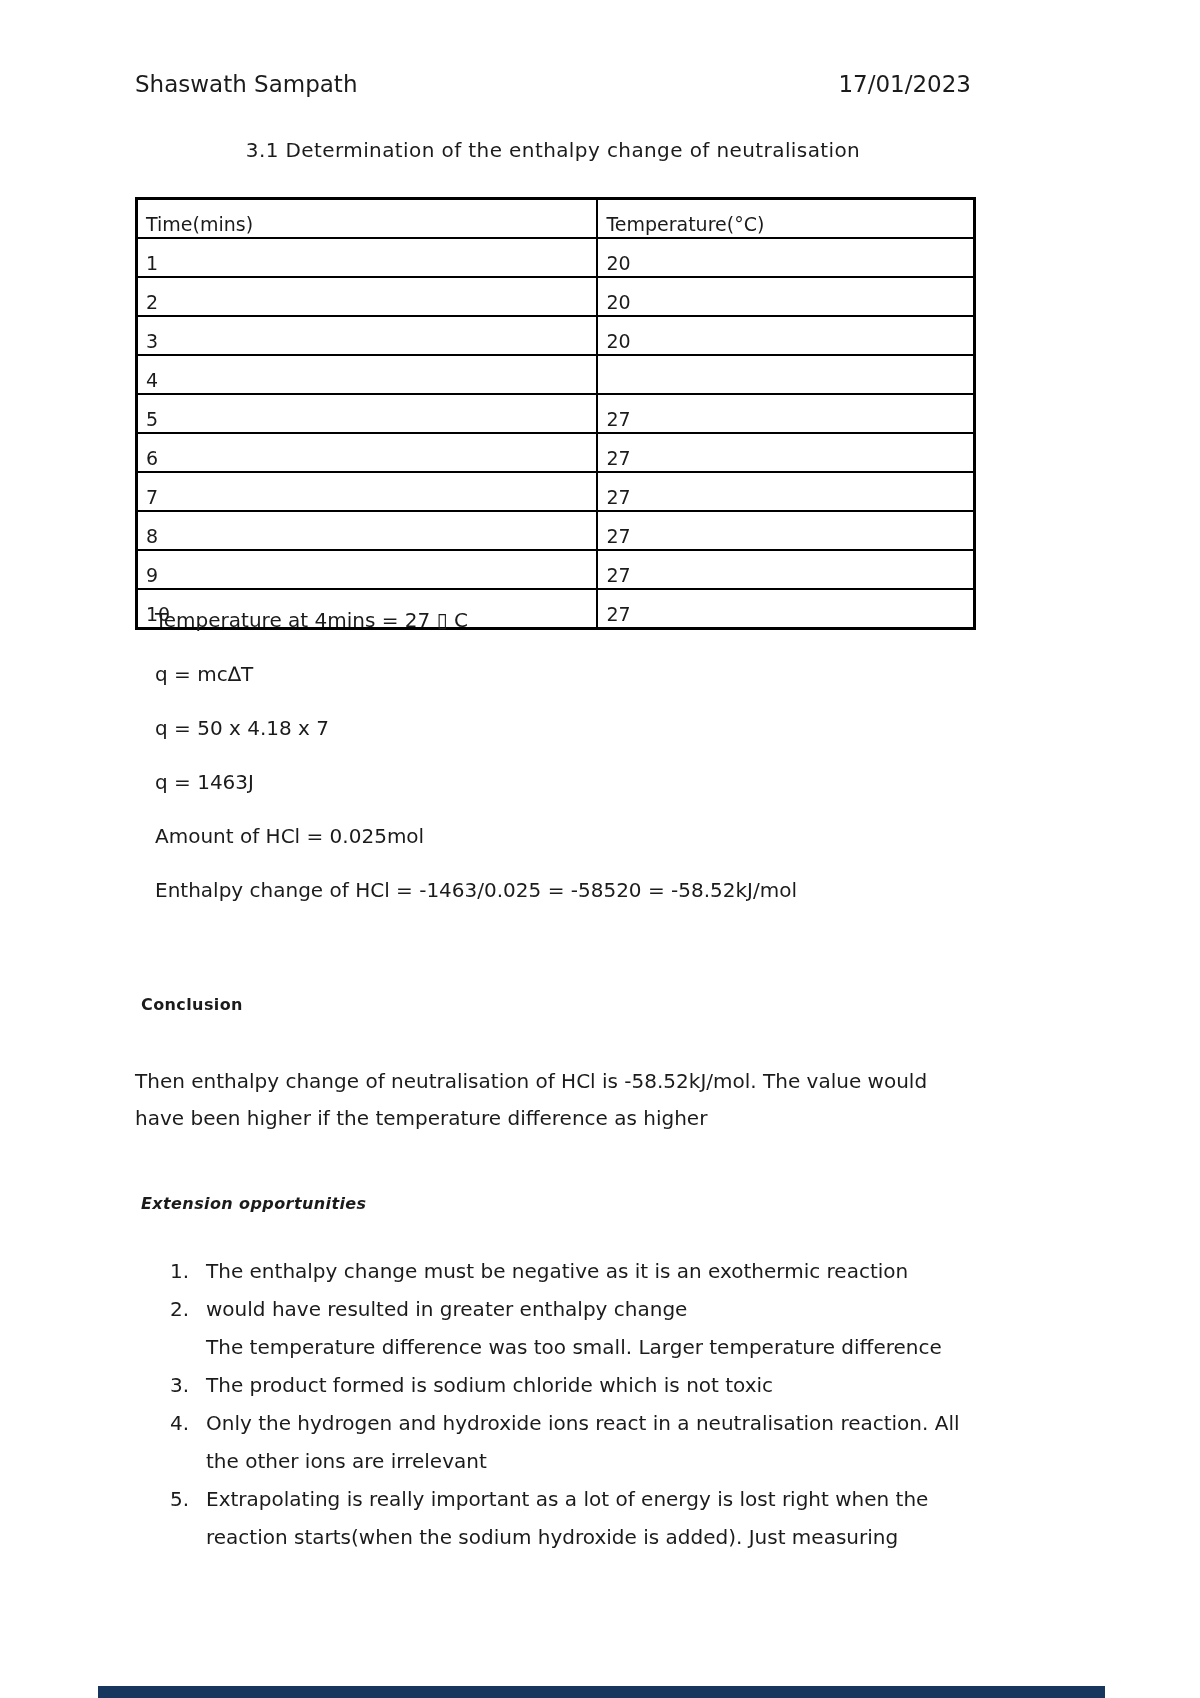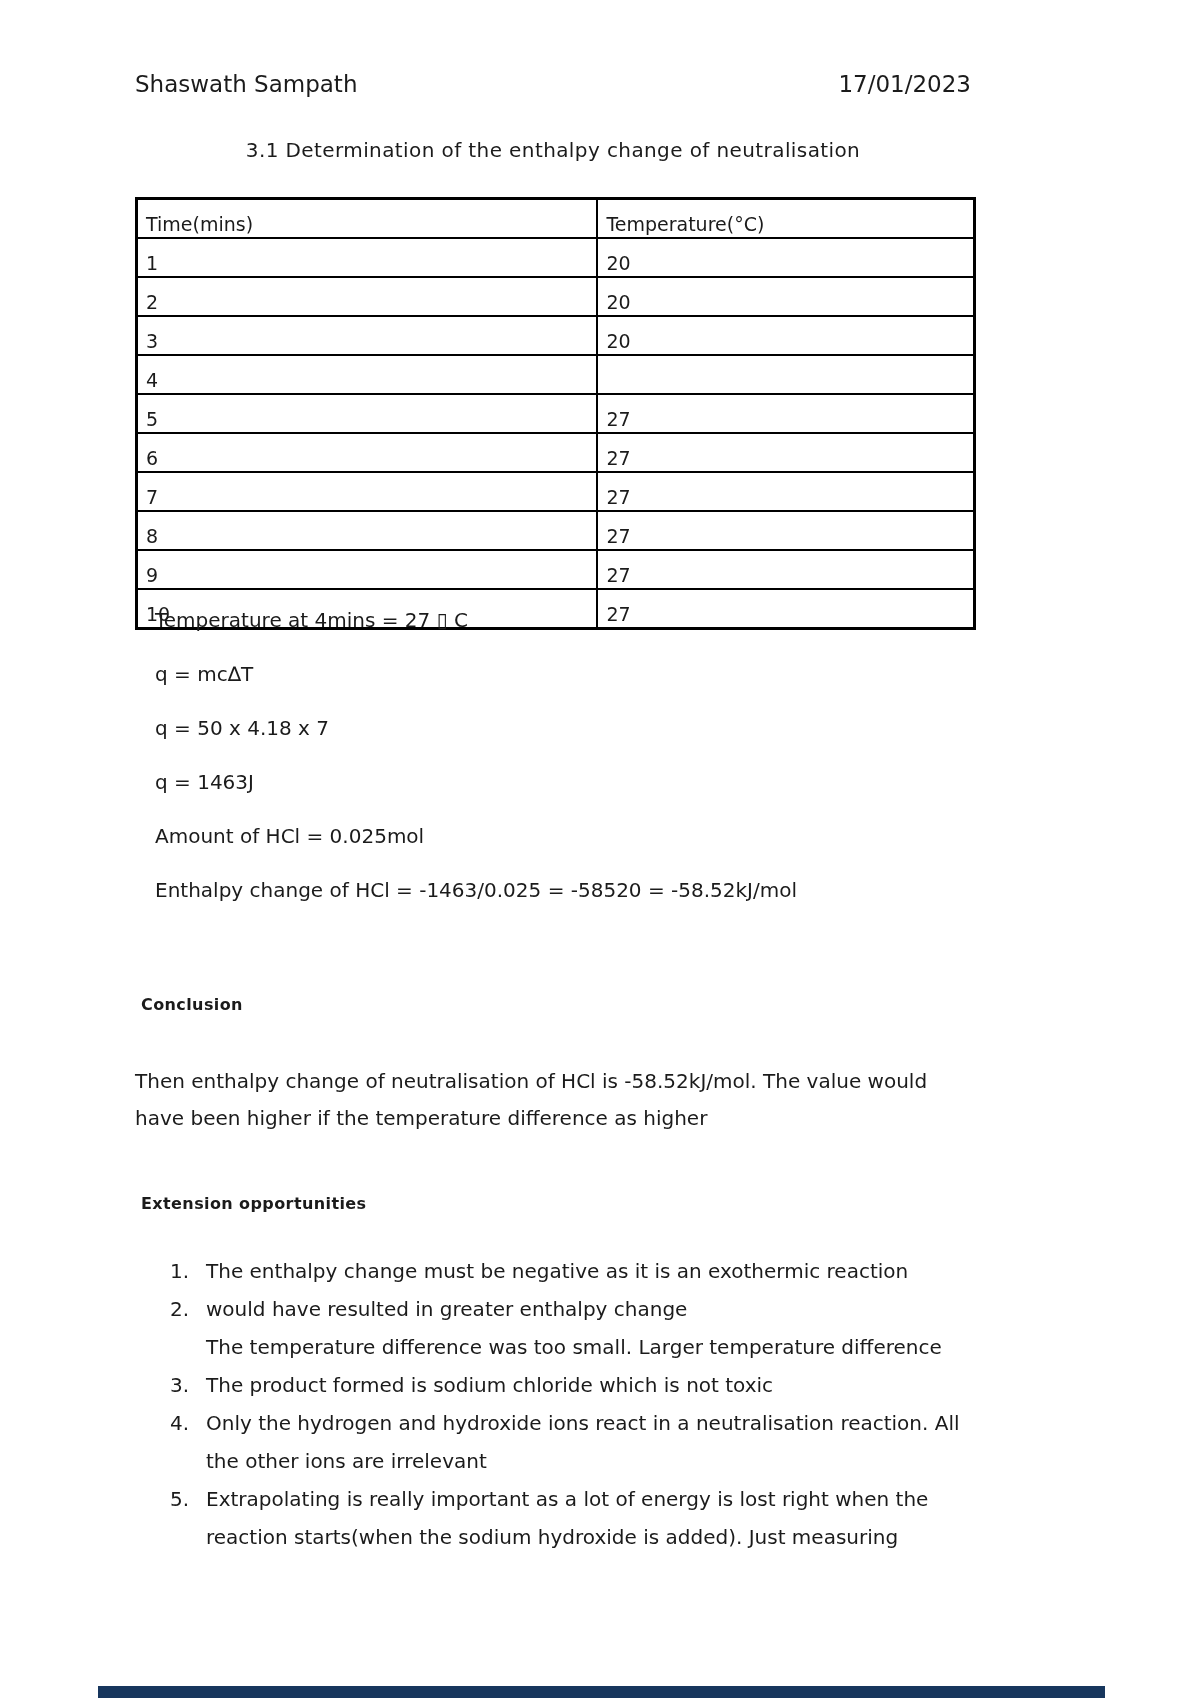--- a/index.html
+++ b/index.html
@@ -47,21 +47,21 @@
   .calc-block .calc-line { margin-bottom:30px;margin-left:20px; }
   .section-heading {
     position:absolute; left:141px;
     font-weight:bold; font-size:16px; letter-spacing:0.4px;
   }
   .heading-conclusion { top:995px; }
   .conclusion-body {
     position:absolute; left:135px; top:1063px; width:945px;
     font-size:20px; line-height:37px;
   }
-  .heading-extension { top:1194px; }
+  .heading-extension { top:1194px;font-style:italic; }
   .ext-list {
     position:absolute; left:170px; top:1252px; width:930px;
     font-size:20px; line-height:38px;
   }
   .ext-item { display:flex; align-items:flex-start; }
   .ext-num { width:36px; flex:0 0 36px; }
   .ext-text { flex:1; }
   .footer-bar {
     position:absolute; left:98px; top:1686px;
     width:1007px; height:12px;

